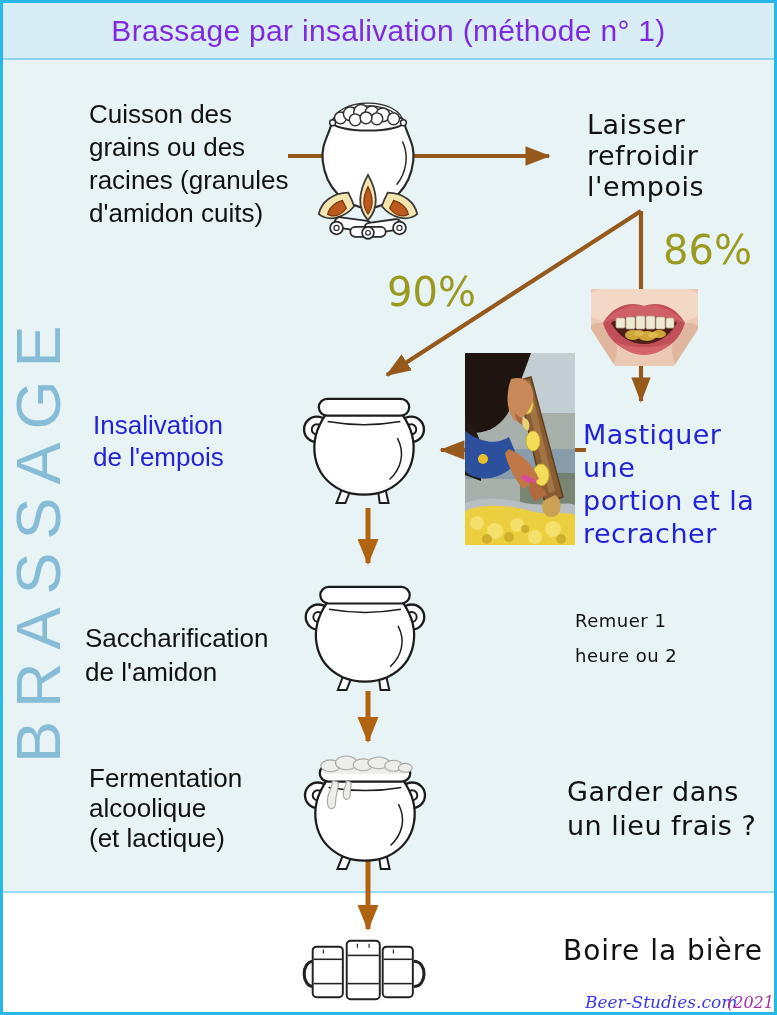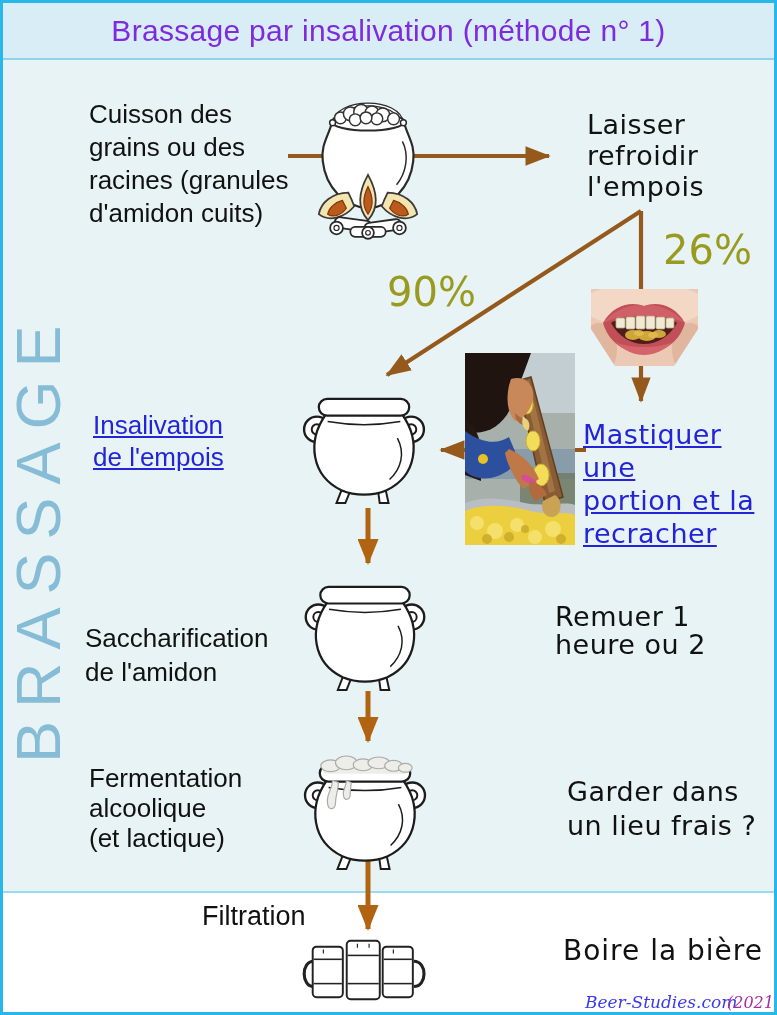--- a/index.html
+++ b/index.html
@@ -28,21 +28,21 @@
   .side-label{
     position:absolute;left:4px;top:148px;height:612px;width:72px;
     writing-mode:vertical-rl;transform:rotate(180deg);
     font-size:63px;letter-spacing:13px;line-height:1;
     color:var(--side-blue,#86bcd6);
     font-family:"Liberation Sans",sans-serif;
   }
   .lbl{position:absolute;white-space:pre-line;color:var(--text-black,#111);}
   .cond{font-family:"Liberation Sans",sans-serif;}
   .wide{font-family:"DejaVu Sans",sans-serif;letter-spacing:.5px;}
-  .blue{color:var(--step-blue,#2323d8);text-decoration:underline;}
+  .blue{color:var(--step-blue,#2323d8);}
   .pct{
     position:absolute;font-family:"DejaVu Sans",sans-serif;
     font-size:40px;color:var(--percent-olive,#9a9a20);
   }
   .art{position:absolute;}
   .arrows{position:absolute;left:0;top:0;}
   .ah-net{fill:var(--arrow-brown,#96591c);}
   .ah-flow{fill:var(--arrow-orange-brown,#b06310);}
   .ln-net{stroke:var(--arrow-brown,#96591c);}
   .ln-flow{stroke:var(--arrow-orange-brown,#b06310);}
@@ -273,42 +273,41 @@
 grains ou des
 racines (granules
 d'amidon cuits)</div>
 
   <div class="lbl wide" style="left:584px;top:106px;font-size:27px;line-height:31px">Laisser
 refroidir
 l'empois</div>
 
   <div class="pct" style="left:384px;top:266px">90%</div>
 
-  <div class="pct" style="left:660px;top:224px">26%</div>
+  <div class="pct" style="left:660px;top:224px">86%</div>
 
   <div class="lbl cond blue" style="left:90px;top:406px;font-size:26px;line-height:32px">Insalivation
 de l'empois</div>
 
   <div class="lbl wide blue" style="left:580px;top:415px;font-size:27px;line-height:33px">Mastiquer une
 portion et la
 recracher</div>
 
   <div class="lbl cond" style="left:82px;top:618px;font-size:26px;line-height:34px">Saccharification
 de l'amidon</div>
 
-  <div class="lbl wide" style="left:552px;top:600px;font-size:27px;line-height:28px">Remuer 1
+  <div class="lbl wide" style="left:572px;top:600px;font-size:18px;line-height:35px">Remuer 1
 heure ou 2</div>
 
   <div class="lbl cond" style="left:86px;top:760px;font-size:26px;line-height:30px">Fermentation
 alcoolique
 (et lactique)</div>
 
   <div class="lbl wide" style="left:564px;top:772px;font-size:27px;line-height:34px">Garder dans
 un lieu frais ?</div>
 
-  <div class="lbl cond" style="left:199px;top:898px;font-size:27px">Filtration</div>
 
   <div class="lbl wide" style="left:560px;top:931px;font-size:28px;letter-spacing:1px">Boire la bière</div>
 
   <div class="footer-site">Beer-Studies.com</div>
   <div class="footer-year">(2021)</div>
 
 </div>
 
 </body></html>

